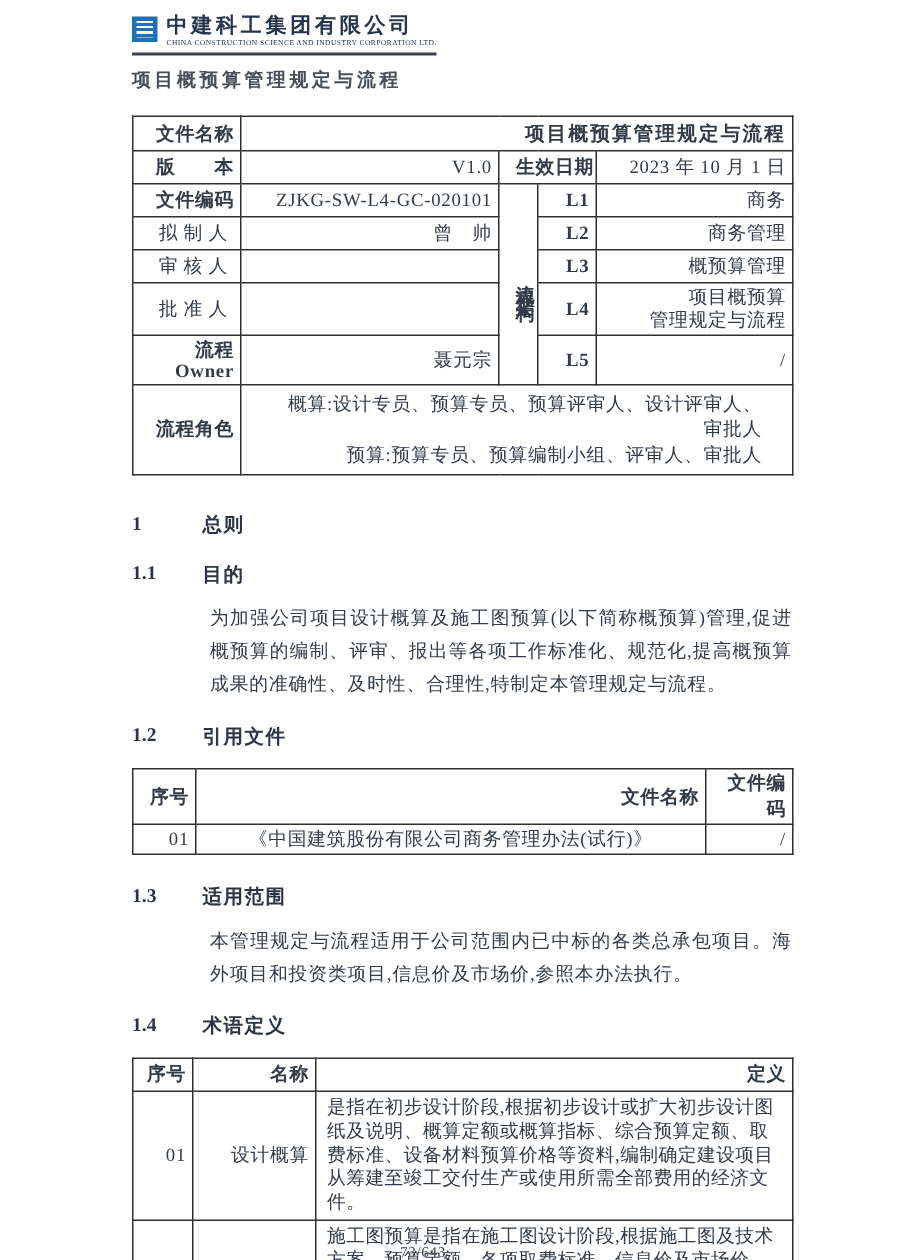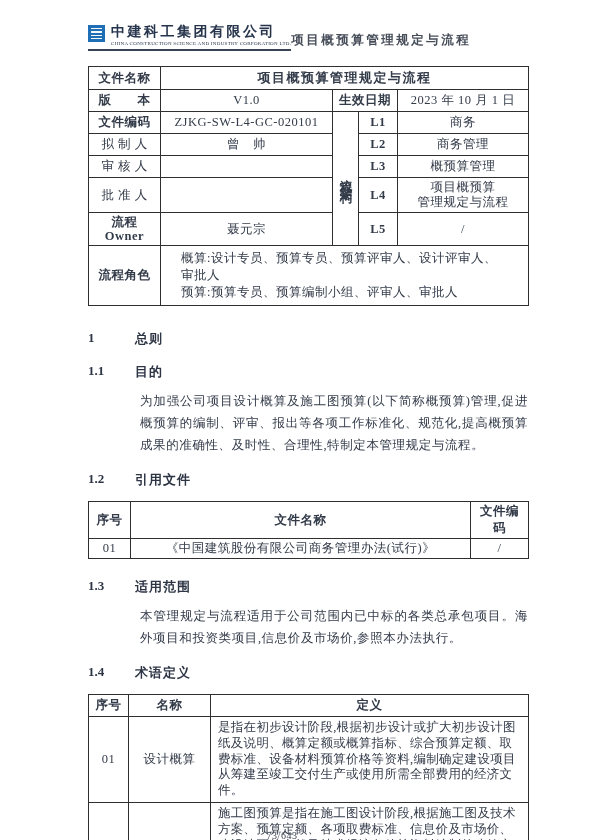--- a/index.html
+++ b/index.html
@@ -19,21 +19,22 @@
     left: 88px;
     top: 0;
     width: 440px;
   }
 
   
   .page-header {
     display: flex;
     justify-content: flex-start;
     align-items: flex-start;
-    margin-top: 24px;
+    margin-top: 10px;
+    flex-direction: column;
   }
   .company-block {
     display: flex;
     align-items: flex-start;
     gap: 6px;
     border-bottom: 2px solid #394356;
     padding-bottom: 3px;
   }
   .logo {
     width: 17px;
@@ -78,21 +79,21 @@
   table {
     border-collapse: collapse;
     table-layout: fixed;
     width: 440px;
   }
   td, th {
     border: 1px solid #2f2f2f;
     font-size: 12.5px;
     letter-spacing: 0.5px;
     vertical-align: middle;
-    text-align: center;
+    text-align: right;
     padding: 2px 4px;
     overflow: hidden;
   }
   th { font-weight: bold; }
   .b { font-weight: bold; }
   .pre { white-space: pre-line; }
 
   
   .info-table { margin-top: 15px; }
   .info-table .lbl { font-weight: bold; }
@@ -102,21 +103,21 @@
     font-weight: bold;
     padding: 0;
   }
   .vertical-cell span {
     writing-mode: vertical-rl;
     text-orientation: upright;
     letter-spacing: 4px;
     display: inline-block;
   }
   .roles-cell {
-    text-align: left;
+    text-align: right;
     padding: 4px 20px;
     line-height: 17px;
     margin-top: 20px;
   }
   .l4-cell { line-height: 15px; }
 
   
   .heading {
     display: flex;
     font-weight: bold;

